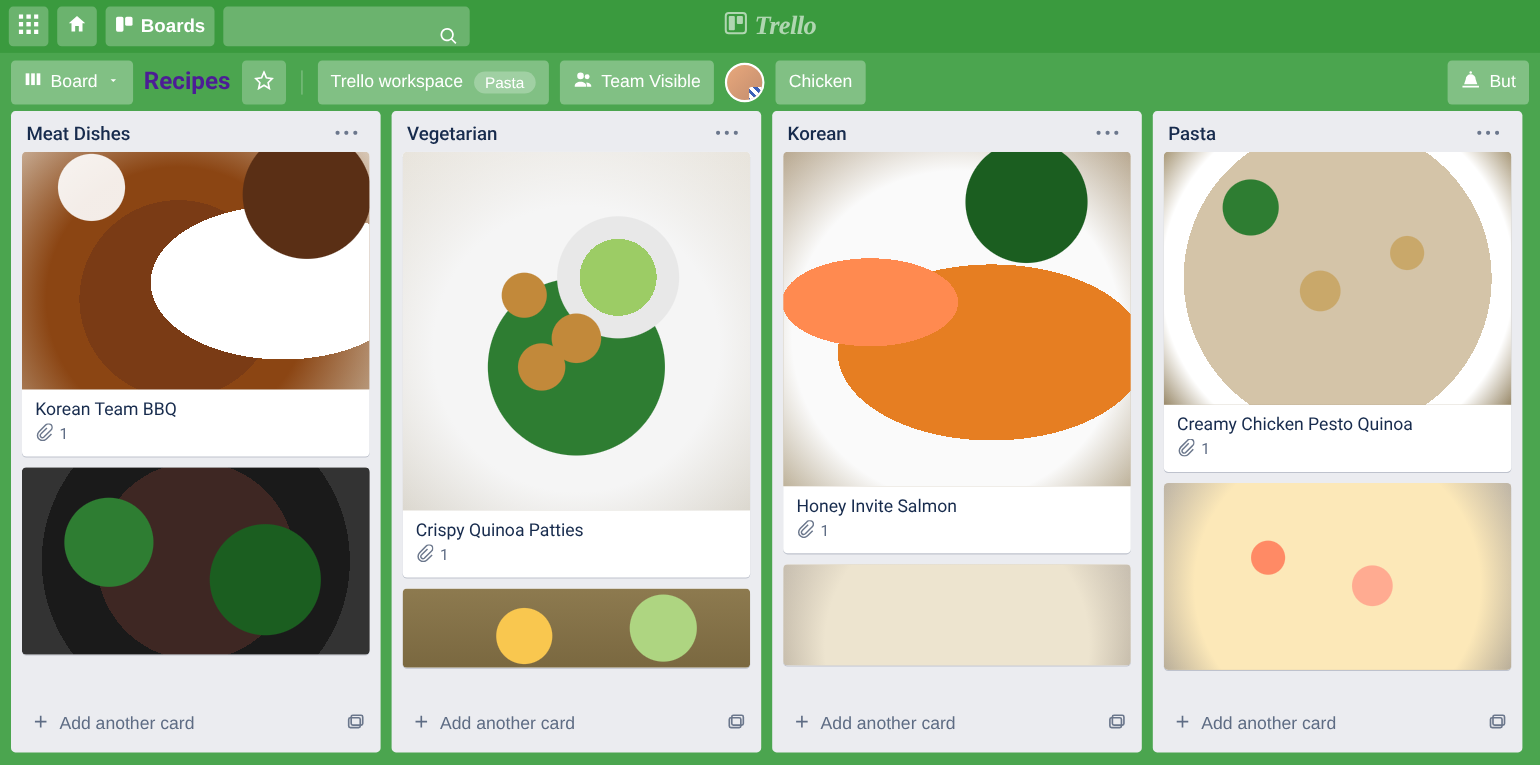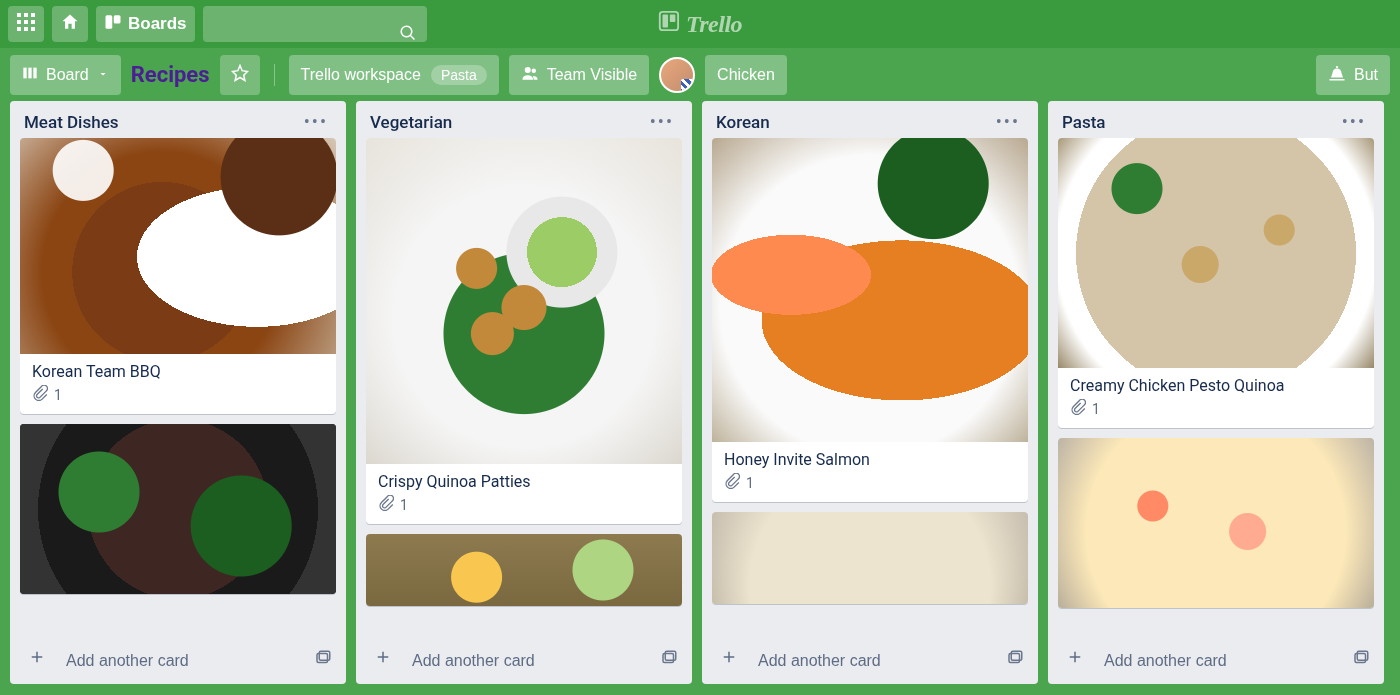--- a/index.html
+++ b/index.html
@@ -37,21 +37,21 @@
 .cards { overflow-y: auto; flex: 1; padding: 0 10px; scrollbar-width: thin; }
 .cards::-webkit-scrollbar { width: 10px; }
 .cards::-webkit-scrollbar-thumb { background: rgba(9,30,66,0.15); border-radius: 5px; }
 .card { background: #fff; border-radius: 4px; box-shadow: 0 1px 0 rgba(9,30,66,0.2); margin-bottom: 10px; overflow: hidden; cursor: pointer; }
 .card-cover { width: 100%; background: #ddd; display: block; }
 .card-body { padding: 8px 12px 10px; }
 .card-title { font-size: 16px; color: #172b4d; margin-bottom: 4px; }
 .card-badges { display: flex; align-items: center; gap: 6px; color: #5e6c84; font-size: 14px; }
 .card-badges svg { fill: #6b778c; }
 .list-footer { display: flex; align-items: center; justify-content: space-between; padding: 8px 10px; }
-.add-card-btn { background: none; border: none; display: flex; align-items: flex-end; gap: 20px; color: #5e6c84; font-size: 16px; cursor: pointer; padding: 6px 8px; border-radius: 4px; flex: 1; }
+.add-card-btn { background: none; border: none; display: flex; align-items: center; gap: 8px; color: #5e6c84; font-size: 16px; cursor: pointer; padding: 6px 8px; border-radius: 4px; flex: 1; }
 .template-btn { background: none; border: none; color: #6b778c; cursor: pointer; padding: 4px; display: flex; }
 
 
 .cover-meat1 { height: 216px; background:
   radial-gradient(circle at 20% 15%, rgba(255,255,255,0.9) 0 30px, transparent 31px),
   radial-gradient(circle at 82% 18%, #5a2f15 0 58px, transparent 59px),
   radial-gradient(ellipse 120px 70px at 75% 55%, #fff 0 100%, transparent),
   radial-gradient(circle at 45% 62%, #7a3b15 0 90px, #8b4513 90px 120px, transparent),
   linear-gradient(#d8c9b8, #c7b6a0); }
 .cover-meat2 { height: 170px; background:

